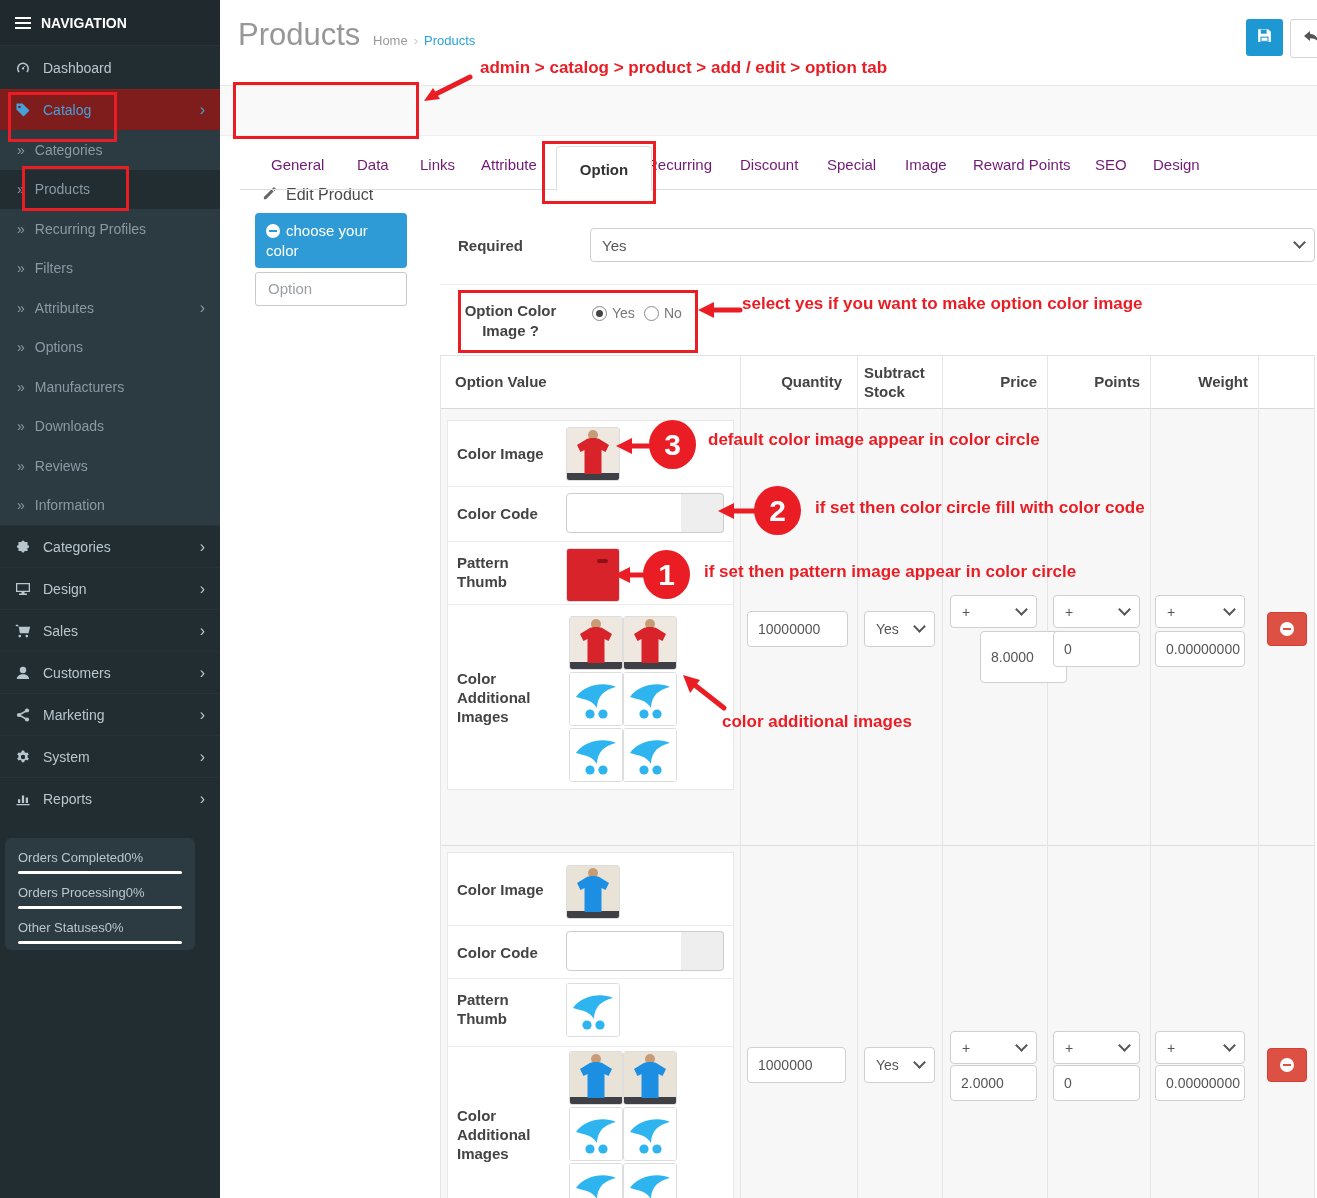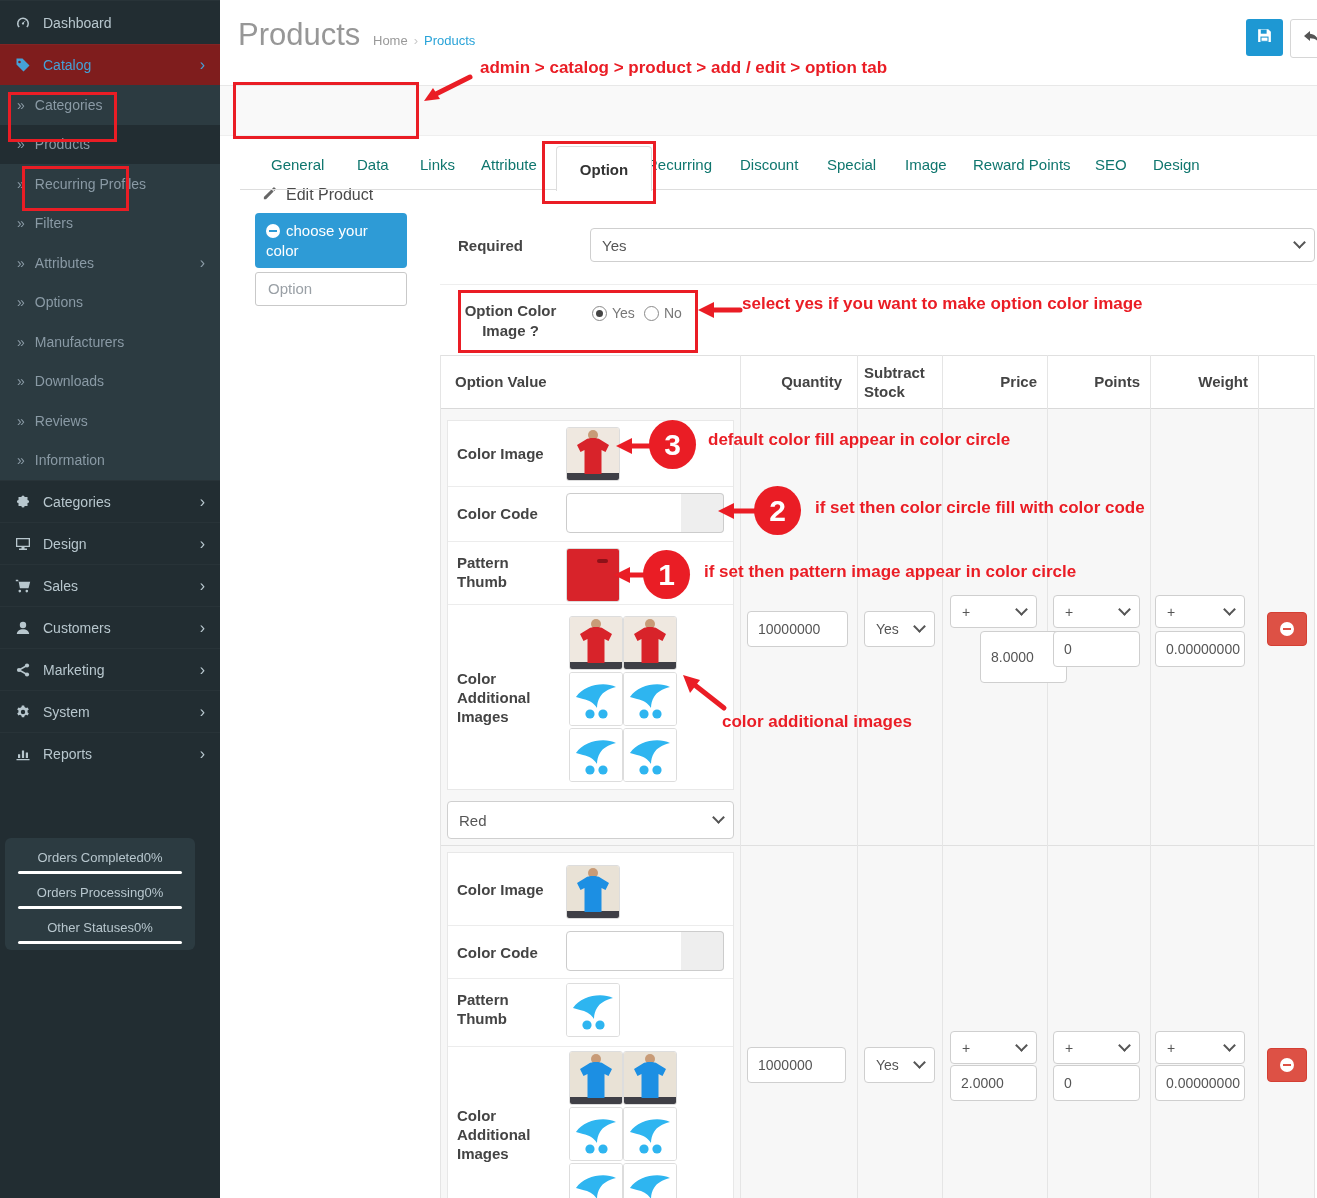--- a/index.html
+++ b/index.html
@@ -20,37 +20,37 @@
   .blue{color:#45a1d8;}
   .cat-active{background:#7f1d1d;}
   .submenu{background:#2c3b41;}
   .sub-item{display:flex;align-items:center;height:39.5px;padding:0 15px 0 17px;color:#8a9aa5;
     font-size:14px;cursor:pointer;position:relative;}
   .sub-item .dbl{margin-right:10px;font-size:14px;}
   .sub-active{background:#222d32;}
   .stats{position:absolute;left:5px;top:838px;width:190px;height:112px;background:#2c3b41;
     border-radius:6px;padding:1px 13px;box-sizing:border-box;}
   .stat-row{margin-top:11px;}
-  .stat-line{display:flex;justify-content:center;color:#b8c7ce;font-size:13px;}
+  .stat-line{display:flex;justify-content:flex-start;color:#b8c7ce;font-size:13px;}
   .stat-bar{height:3px;background:#fff;margin-top:6px;border-radius:2px;}
   
   .main{position:absolute;left:220px;top:0;width:1097px;height:1198px;background:#fff;}
   .pagehead{position:absolute;left:0;top:0;width:1097px;height:85px;background:#fff;border-bottom:1px solid #e8e8e8;}
   .page-title{position:absolute;left:18px;top:17px;font-size:31px;color:#979797;}
   .crumb{position:absolute;left:153px;top:33px;font-size:13px;color:#999;}
   .crumb .sep{margin:0 6px;color:#c9c9c9;}
   .crumb .cur{color:#29a3d8;}
   .btn-save{position:absolute;left:1026px;top:19px;width:37px;height:37px;background:#1e98d3;
     border-radius:3px;display:flex;align-items:center;justify-content:center;cursor:pointer;}
   .btn-back{position:absolute;left:1070px;top:19px;width:40px;height:37px;background:#fff;
     border:1px solid #d6d6d6;border-radius:3px;display:flex;align-items:center;justify-content:center;cursor:pointer;}
   .panelhead{position:absolute;left:0;top:86px;width:1097px;height:49px;background:#f9f9f9;border-bottom:1px solid #efefef;}
   .panel-title{position:absolute;left:42px;top:100px;font-size:16px;color:#4a4a4a;display:flex;align-items:flex-start;}
   .panel-title svg{margin-right:9px;}
-  .tab{position:absolute;top:141px;height:48px;line-height:48px;font-size:15px;color:#0f766e;cursor:pointer;white-space:nowrap;}
+  .tab{position:absolute;top:141px;height:48px;line-height:48px;font-size:15px;color:#701a75;cursor:pointer;white-space:nowrap;}
   .tabline{position:absolute;left:20px;top:189px;width:1077px;border-top:1px solid #ddd;}
   .tab-active{position:absolute;left:336px;top:146px;width:94px;height:44px;background:#fff;
     border:1px solid #ddd;border-bottom:none;border-radius:4px 4px 0 0;z-index:2;display:flex;
     align-items:center;justify-content:center;font-weight:bold;color:#333;font-size:15px;cursor:pointer;}
   
   .btn-choose{position:absolute;left:35px;top:213px;width:152px;height:55px;background:#2e9bd6;
     border-radius:4px;color:#fff;font-size:15px;padding:8px 11px;box-sizing:border-box;line-height:20px;cursor:pointer;}
   .mc{display:inline-block;width:14px;height:14px;border-radius:50%;background:#fff;vertical-align:-2px;
     margin-right:6px;position:relative;}
   .mc::after{content:"";position:absolute;left:3px;top:6px;width:8px;height:2px;background:#2e9bd6;}
@@ -129,20 +129,28 @@
       <path d="M6 24 C14 12 34 8 46 14 C38 16 33 19 30 24 C28 27 27 31 27 35 C24 30 19 27 13 26 Z" fill="#2eb5f0"></path>
       <circle cx="20" cy="41" r="4.6" fill="#2eb5f0"></circle>
       <circle cx="33" cy="41" r="4.6" fill="#2eb5f0"></circle>
     </g>
   </defs>
 </svg>
 
 <div class="canvas">
 
   <aside class="sidebar">
+    <div class="nav-header">
+      <span class="burger">
+          <i></i>
+          <i></i>
+          <i></i>
+        </span>
+      <span>NAVIGATION</span>
+    </div>
     <div class="nav-item h43">
       <span class="icn">
           <svg viewBox="0 0 16 16">
             <path d="M8 2.5A6 6 0 0 0 2 8.5c0 1.6.6 3 1.6 4.1l1.1-1A4.5 4.5 0 1 1 12.5 8.5c0 1.2-.4 2.3-1.2 3.1l1.1 1a6 6 0 0 0 1.6-4.1 6 6 0 0 0-6-6z"></path>
             <path d="M7.2 9.3a1.1 1.1 0 1 0 1.6-1.6l2.7-2.7-4.3 2.7a1.1 1.1 0 0 0 0 1.6z"></path>
           </svg>
         </span>
       <span>Dashboard</span>
     </div>
     <div class="nav-item h40 cat-active blue">
@@ -412,21 +420,20 @@
               </svg></div>
           <div class="ai"><svg width="52" height="52">
                 <use href="#oc-placeholder"></use>
               </svg></div>
           <div class="ai"><svg width="52" height="52">
                 <use href="#oc-placeholder"></use>
               </svg></div>
         </div>
       </div>
 
-      <div class="sel" style="position:absolute;left:7px;top:446px;width:287px;height:38px;font-size:15px">Red</div>
 
       <div class="inp" style="left:307px;top:256px;width:101px;height:36px">10000000</div>
       <div class="sel" style="position:absolute;left:424px;top:256px;width:71px;height:36px">Yes</div>
       <div class="sel" style="position:absolute;left:510px;top:240px;width:87px;height:33px">+</div>
       <div class="inp" style="left:540px;top:276px;width:87px;height:52px">8.0000</div>
       <div class="sel" style="position:absolute;left:613px;top:240px;width:87px;height:33px">+</div>
       <div class="inp" style="left:613px;top:276px;width:87px;height:36px">0</div>
       <div class="sel" style="position:absolute;left:715px;top:240px;width:90px;height:33px">+</div>
       <div class="inp" style="left:715px;top:276px;width:90px;height:36px">0.00000000</div>
       <div class="rm-btn" style="left:827px;top:257px">
@@ -493,21 +500,21 @@
   </main>
 
   <div class="rbox" style="left:8px;top:92px;width:103px;height:44px"></div>
   <div class="rbox" style="left:22px;top:166px;width:101px;height:39px"></div>
   <div class="rbox" style="left:233px;top:82px;width:180px;height:51px"></div>
   <div class="rbox" style="left:542px;top:141px;width:108px;height:57px"></div>
   <div class="rbox" style="left:458px;top:290px;width:234px;height:57px"></div>
 
   <div class="note" style="left:480px;top:58px">admin &gt; catalog &gt; product &gt; add / edit &gt; option tab</div>
   <div class="note" style="left:742px;top:294px">select yes if you want to make option color image</div>
-  <div class="note" style="left:708px;top:430px">default color fill appear in color circle</div>
+  <div class="note" style="left:708px;top:430px">default color image appear in color circle</div>
   <div class="note" style="left:815px;top:498px">if set then color circle fill with color code</div>
   <div class="note" style="left:704px;top:562px">if set then pattern image appear in color circle</div>
   <div class="note" style="left:722px;top:712px">color additional images</div>
 
   <div class="badge" style="left:649px;top:420px">3</div>
   <div class="badge" style="left:754px;top:486px">2</div>
   <div class="badge" style="left:643px;top:550px">1</div>
 
   <svg class="overlay" width="1317" height="1198">
     <g stroke="#ea1d25" stroke-width="5" stroke-linecap="round" fill="#ea1d25">

